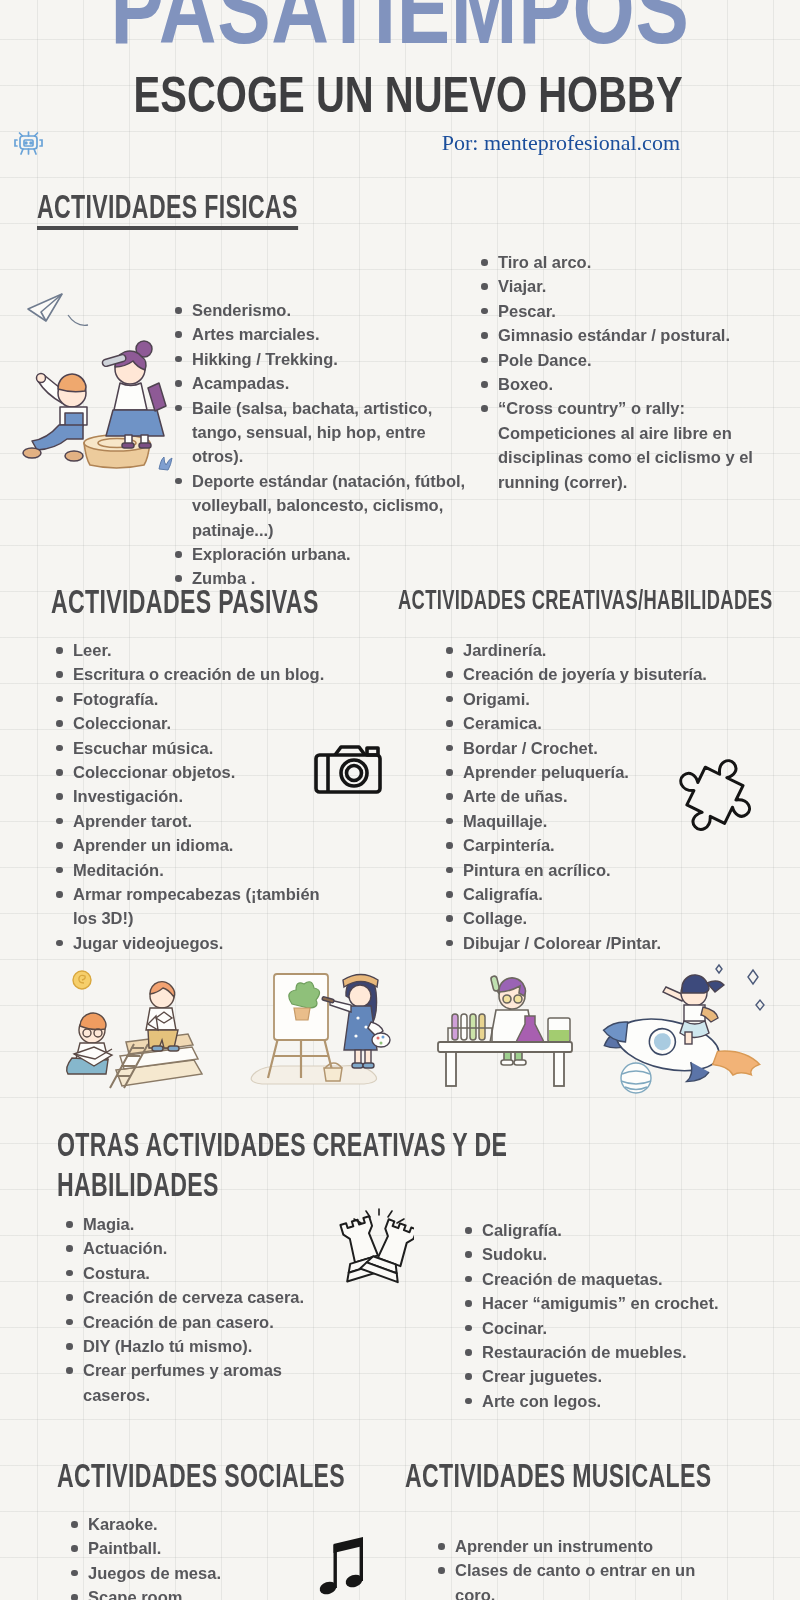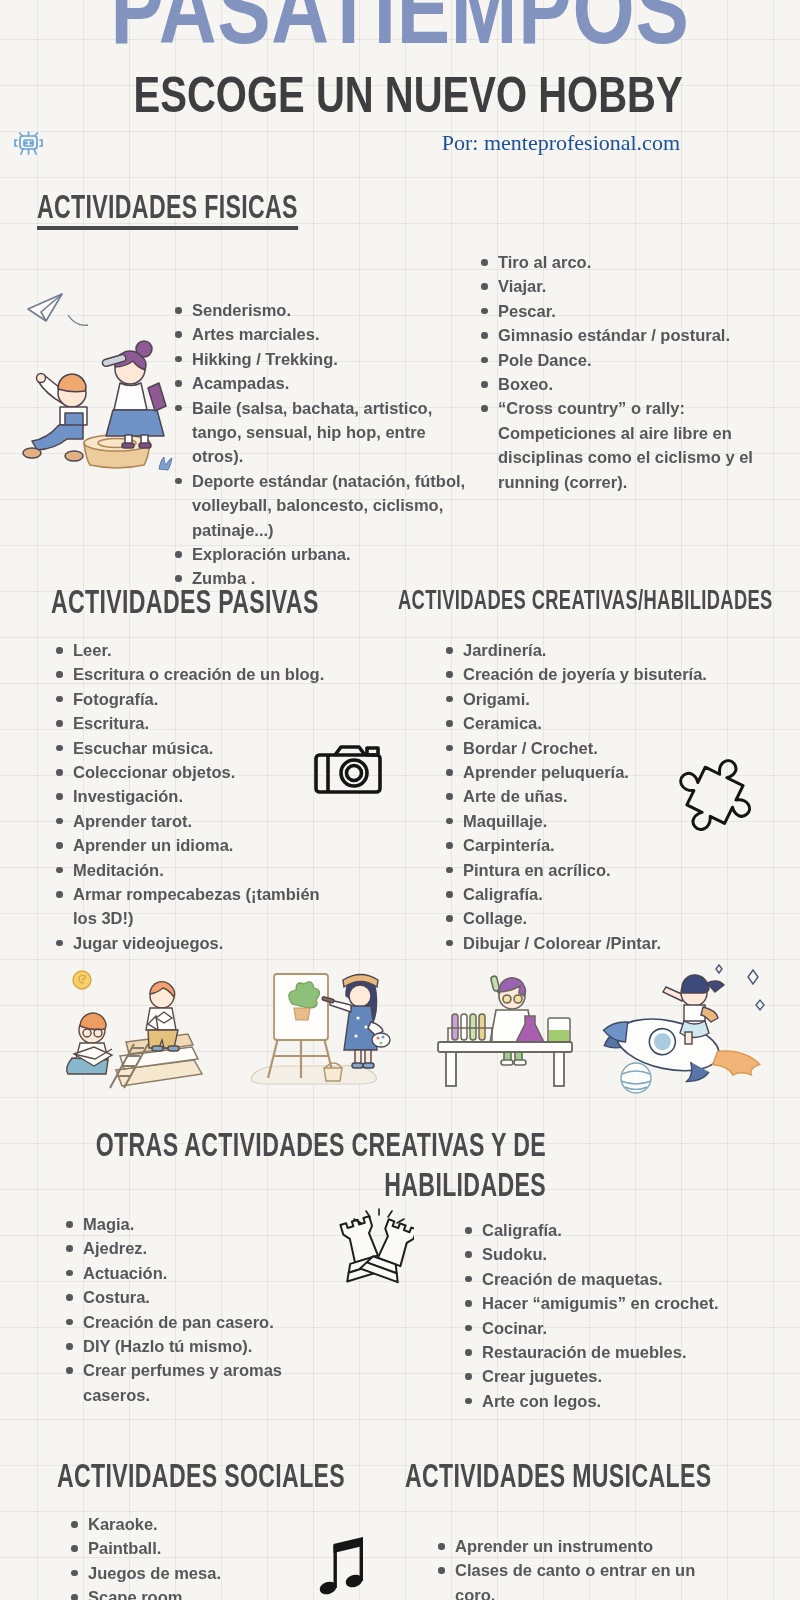--- a/index.html
+++ b/index.html
@@ -143,21 +143,21 @@
   </div>
   <div class="abs" style="left:398px; top:582px;">
     <span class="h2 small">ACTIVIDADES CREATIVAS/HABILIDADES</span>
   </div>
 
   <ul class="blist abs" style="left:73px; top:638px; width:272px;">
 
   <li>Leer.</li>
       <li>Escritura o creación de un blog.</li>
       <li>Fotografía.</li>
-      <li>Escritura.</li>
+      <li>Coleccionar.</li>
       <li>Escuchar música.</li>
       <li>Coleccionar objetos.</li>
       <li>Investigación.</li>
       <li>Aprender tarot.</li>
       <li>Aprender un idioma.</li>
       <li>Meditación.</li>
       <li>Armar rompecabezas (¡también los 3D!)</li>
       <li>Jugar videojuegos.</li>
     </ul>
   <ul class="blist abs" style="left:463px; top:638px; width:330px;">
@@ -330,30 +330,30 @@
         <path d="M86 66 q11 6 21 0 l4 12 q-15 9 -29 0 z" fill="#cfe7ee"></path>
         <rect x="87" y="77" width="7" height="12" fill="#ffe9d8"></rect>
       </g>
       <g stroke="#7fa8bf" stroke-width="1.4">
         <circle cx="38" cy="123" r="15" fill="#fdfdfb"></circle>
         <path d="M24 119 q14 -6 28 0 M23 126 q15 6 30 0 M27 132 q11 5 22 0" fill="none"></path>
       </g>
     </svg>
   </div>
 
-  <div class="abs" style="left:70px; top:1124px;text-align:right;">
+  <div class="abs" style="left:57px; top:1124px;">
     <span class="h2 wrap">OTRAS ACTIVIDADES CREATIVAS Y DE HABILIDADES</span>
   </div>
 
   <ul class="blist abs" style="left:83px; top:1212px; width:262px;">
 
   <li>Magia.</li>
-      <li>Ajedrez.</li>
       <li>Actuación.</li>
       <li>Costura.</li>
+      <li>Creación de cerveza casera.</li>
       <li>Creación de pan casero.</li>
       <li>DIY (Hazlo tú mismo).</li>
       <li>Crear perfumes y aromas caseros.</li>
     </ul>
   <ul class="blist abs" style="left:482px; top:1218px; width:330px;">
 
   <li>Caligrafía.</li>
       <li>Sudoku.</li>
       <li>Creación de maquetas.</li>
       <li>Hacer “amigumis” en crochet.</li>

